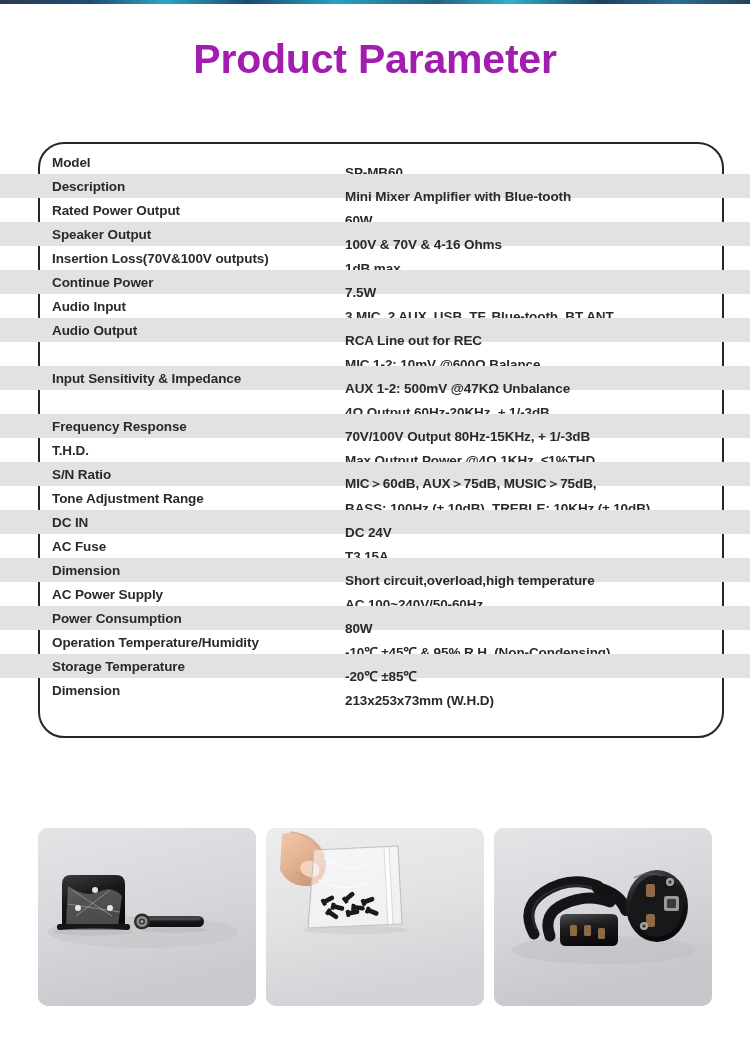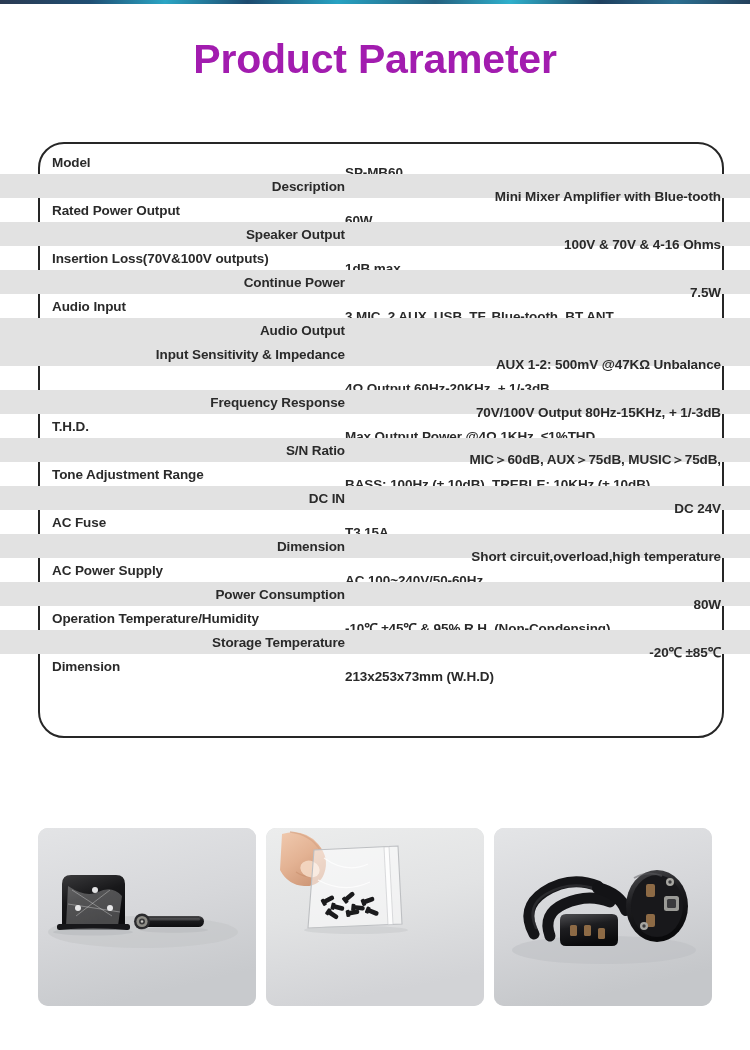--- a/index.html
+++ b/index.html
@@ -52,21 +52,21 @@
     z-index: 2;
   }
   .row {
     position: relative;
     height: 24px;
     display: flex;
     align-items: center;
     padding-left: 52px;
     width: 750px;
   }
-  .row.alt { background: #e2e2e2; padding-right: 29px; text-align: right; }
+  .row.alt { background: #e2e2e2; padding-right: 19px; }
   .row.alt::before {
     content:"";
     position:absolute; left:24px; right:19px; top:0; bottom:0;
     background:#e2e2e2; z-index:-1;
   }
   .cell-label {
     width: 293px;
     flex: 0 0 293px;
     font-size: 13.5px;
     font-weight: 700;
@@ -136,20 +136,25 @@
         <div class="row alt">
           <div class="cell-label">Continue Power</div>
           <div class="cell-value">7.5W</div>
         </div>
         <div class="row">
           <div class="cell-label">Audio Input</div>
           <div class="cell-value">3 MIC, 2 AUX, USB, TF, Blue-tooth, BT ANT</div>
         </div>
         <div class="row alt">
           <div class="cell-label">Audio Output</div>
+          <div class="cell-value">RCA Line out for REC</div>
+        </div>
+        <div class="row">
+          <div class="cell-label"></div>
+          <div class="cell-value">MIC 1-2: 10mV @600Ω Balance</div>
         </div>
         <div class="row alt">
           <div class="cell-label">Input Sensitivity &amp; Impedance</div>
           <div class="cell-value">AUX 1-2: 500mV @47KΩ Unbalance</div>
         </div>
         <div class="row">
           <div class="cell-label"></div>
           <div class="cell-value">4Ω Output 60Hz-20KHz, + 1/-3dB</div>
         </div>
         <div class="row alt">

